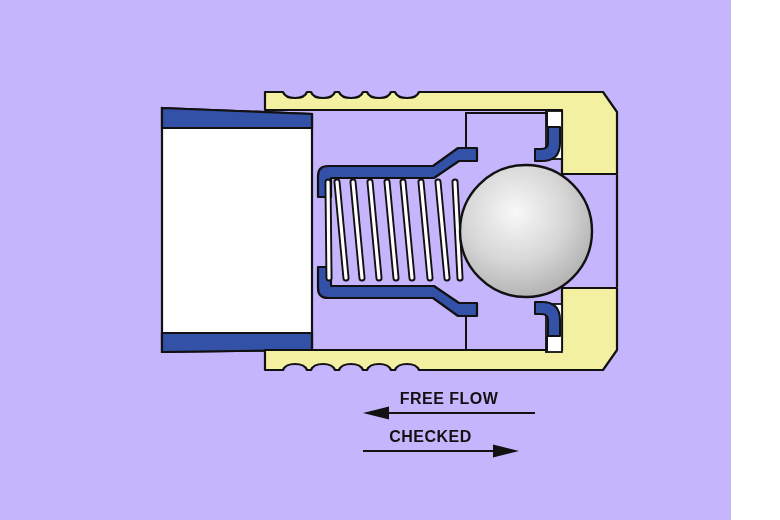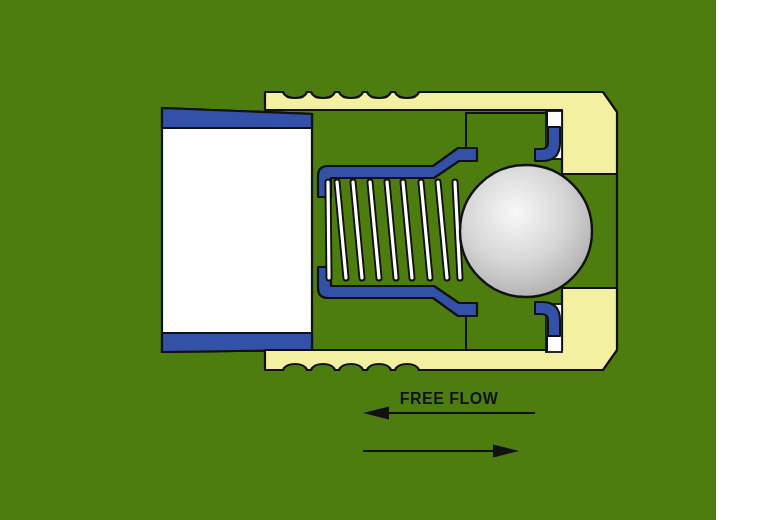--- a/index.html
+++ b/index.html
@@ -1,21 +1,22 @@
 <!DOCTYPE html>
 <html><head>
 <meta charset="utf-8">
 <style>
   html,body{margin:0;padding:0;background:#fff;}
   #canvas{
     position:relative;
     width:716px;height:520px;
-    background:#4d7c0f;
+    background:#c4b5fd;
     overflow:hidden;
     font-family:"Liberation Sans", sans-serif;
+    padding-left:15px;
   }
   #diagram-svg{position:absolute;left:0;top:0;}
   .flow-label{
     position:absolute;
     font-family:"Liberation Sans", sans-serif;
     font-weight:bold;
     font-size:16px;
     letter-spacing:0.5px;
     color:#111;
     text-align:center;
@@ -118,14 +119,15 @@
       <polygon points="363,413 389,406.5 389,419.5" fill="#111111"></polygon>
     </g>
     <g>
       <line x1="363" y1="451" x2="497" y2="451" stroke="#111111" stroke-width="2.2"></line>
       <polygon points="519,451 493,444.5 493,457.5" fill="#111111"></polygon>
     </g>
   </svg>
 
   <div id="free-flow-label" class="flow-label" data-bind="diagram.labels.free_flow">FREE FLOW</div>
 
+  <div id="checked-label" class="flow-label" data-bind="diagram.labels.checked">CHECKED</div>
 
 </div>
 
 </body></html>

